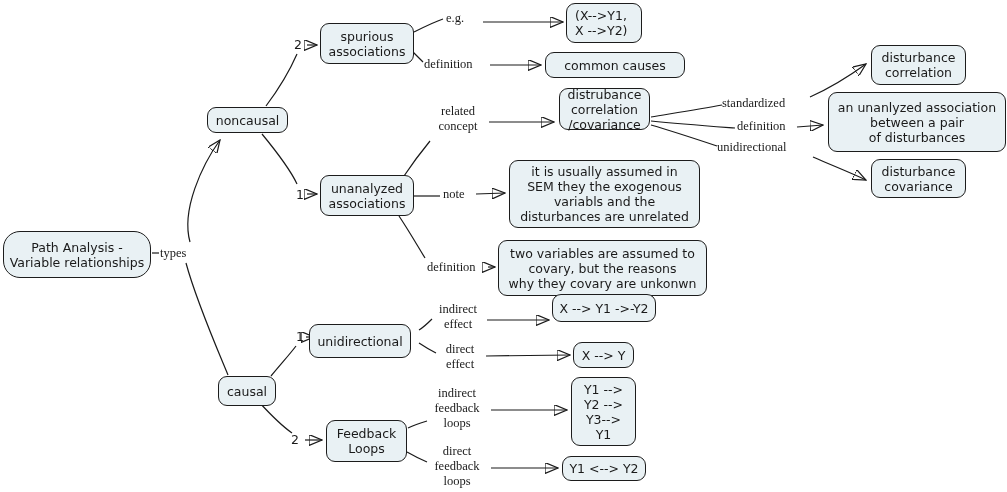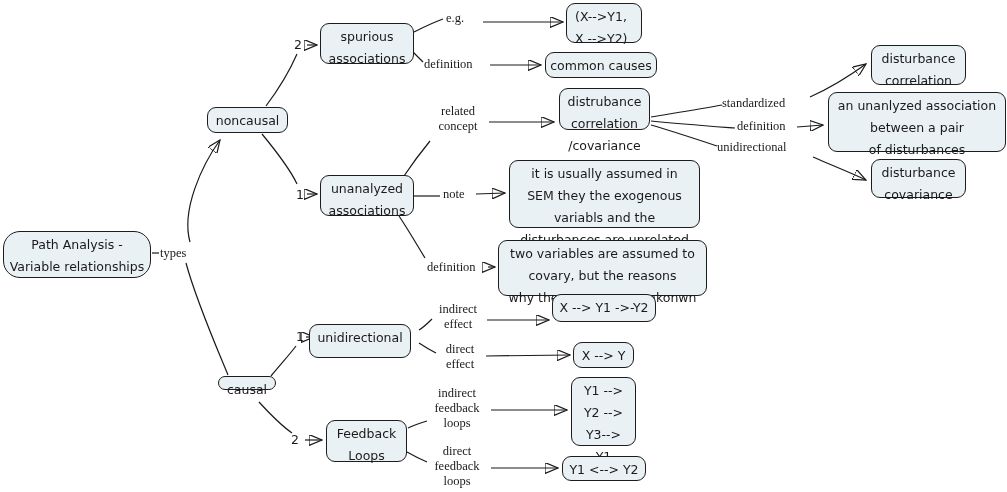--- a/index.html
+++ b/index.html
@@ -17,23 +17,23 @@
     color:var(--text);
   }
   #canvas{position:relative;width:1007px;height:492px;overflow:hidden;}
   #edges{position:absolute;left:0;top:0;}
   #edges path{stroke:var(--line);stroke-width:1.2;fill:none;}
   .node{
     position:absolute;box-sizing:border-box;
     background:var(--node-fill);
     border:1.4px solid var(--node-border);
     border-radius:9px;
-    display:flex;justify-content:center;
+    display:flex;align-items:center;justify-content:center;
     text-align:center;
-    font-size:12.5px;line-height:22px;
+    font-size:12.5px;line-height:15px;
     padding:2px 4px;
   }
   .node .node-text{white-space:pre-line;}
   .node.align-left{justify-content:flex-start;text-align:left;padding-left:8px;}
   .elabel{
     position:absolute;
     font-size:12.5px;line-height:15px;
     white-space:pre-line;
     font-family:Liberation Serif, serif;
   }
@@ -100,21 +100,21 @@
   <div class="node" style="left:320px;top:23px;width:94px;height:41px">
     <span class="node-text">spurious
 associations</span>
   </div>
 
   <div class="node align-left" style="left:566px;top:3px;width:76px;height:40px">
     <span class="node-text">(X--&gt;Y1,
 X --&gt;Y2)</span>
   </div>
 
-  <div class="node" style="left:545px;top:52px;width:112px;height:26px">
+  <div class="node" style="left:545px;top:52px;width:140px;height:26px">
     <span class="node-text">common causes</span>
   </div>
 
   <div class="node" style="left:559px;top:88px;width:91px;height:42px">
     <span class="node-text">distrubance
 correlation
 /covariance</span>
   </div>
 
   <div class="node" style="left:871px;top:45px;width:95px;height:40px">
@@ -156,21 +156,21 @@
   </div>
 
   <div class="node" style="left:552px;top:294px;width:104px;height:28px">
     <span class="node-text">X --&gt; Y1 -&gt;-Y2</span>
   </div>
 
   <div class="node" style="left:573px;top:342px;width:61px;height:26px">
     <span class="node-text">X --&gt; Y</span>
   </div>
 
-  <div class="node" style="left:218px;top:376px;width:58px;height:14px">
+  <div class="node" style="left:218px;top:376px;width:58px;height:30px">
     <span class="node-text">causal</span>
   </div>
 
   <div class="node" style="left:326px;top:420px;width:81px;height:42px">
     <span class="node-text">Feedback
 Loops</span>
   </div>
 
   <div class="node" style="left:571px;top:377px;width:65px;height:69px">
     <span class="node-text">Y1 --&gt;

